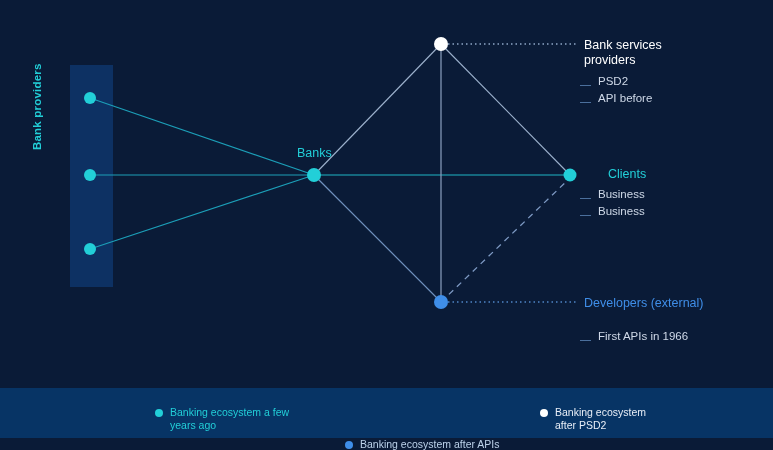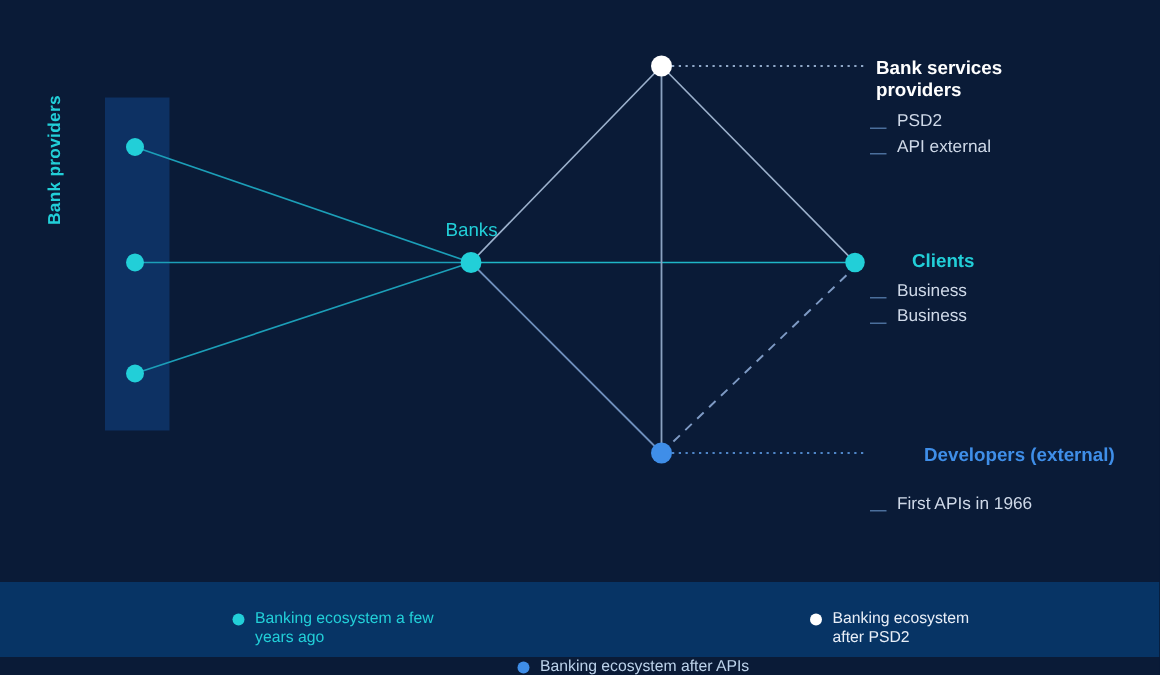--- a/index.html
+++ b/index.html
@@ -86,21 +86,21 @@
     transform-origin: left top;
     font-size: 11.5px;
     font-weight: bold;
     color: #22cfd8;
     white-space: nowrap;
     letter-spacing: 0.2px;
   }
   
   .node-label {
     position: absolute;
-    font-weight: bold;
+    font-weight: normal;
     font-size: 12.5px;
     line-height: 14.5px;
     white-space: pre-line;
   }
   .sub-list {
     position: absolute;
     font-size: 11.5px;
     line-height: 17px;
     color: #cfd9e8;
   }
@@ -172,38 +172,38 @@
     <div class="node-label" style="left:584px; top:38px; color:#ffffff;">Bank services
 providers</div>
 
     <div class="sub-list" style="left:580px; top:73px;">
       <div class="sub-item">
           <span class="dash-mark"></span>
           <span>PSD2</span>
         </div>
       <div class="sub-item">
           <span class="dash-mark"></span>
-          <span>API external</span>
+          <span>API before</span>
         </div>
     </div>
 
     <div class="node-label" style="left:608px; top:167px; color:#22cfd8;">Clients</div>
 
     <div class="sub-list" style="left:580px; top:186px;">
       <div class="sub-item">
           <span class="dash-mark"></span>
           <span>Business</span>
         </div>
       <div class="sub-item">
           <span class="dash-mark"></span>
           <span>Business</span>
         </div>
     </div>
 
-    <div class="node-label" style="left:584px; top:296px; color:#3f8ee8;margin-left:32px;">Developers (external)</div>
+    <div class="node-label" style="left:584px; top:296px; color:#3f8ee8;">Developers (external)</div>
 
     <div class="sub-list" style="left:580px; top:328px;">
       <div class="sub-item">
           <span class="dash-mark"></span>
           <span>First APIs in 1966</span>
         </div>
     </div>
 
   </div>
 

